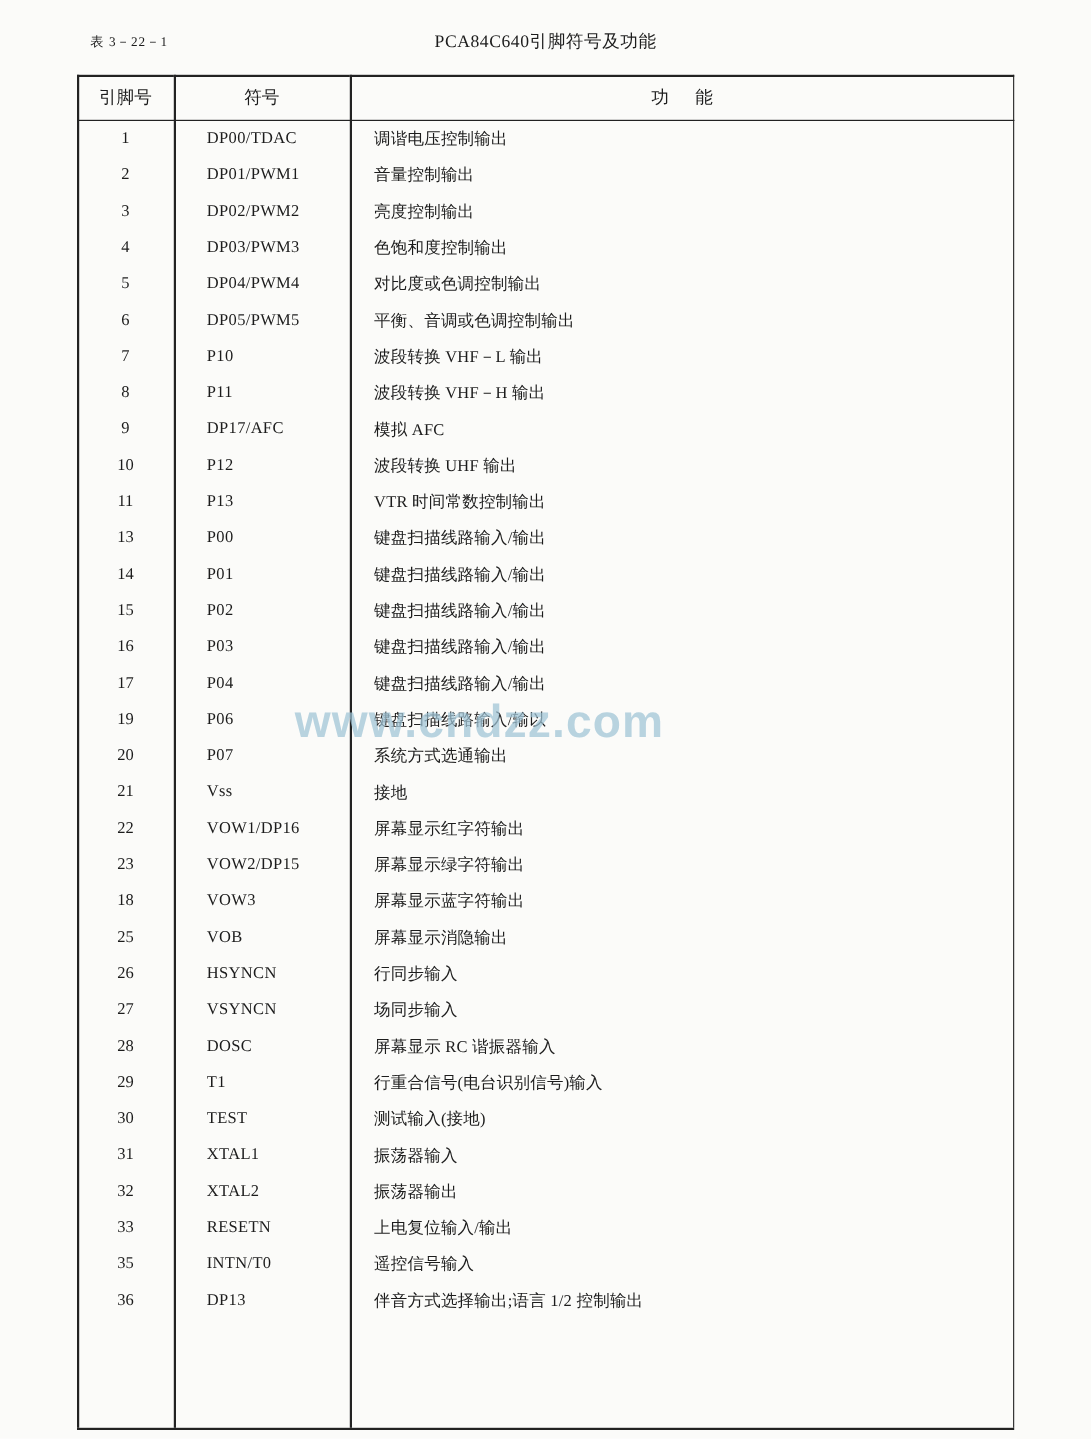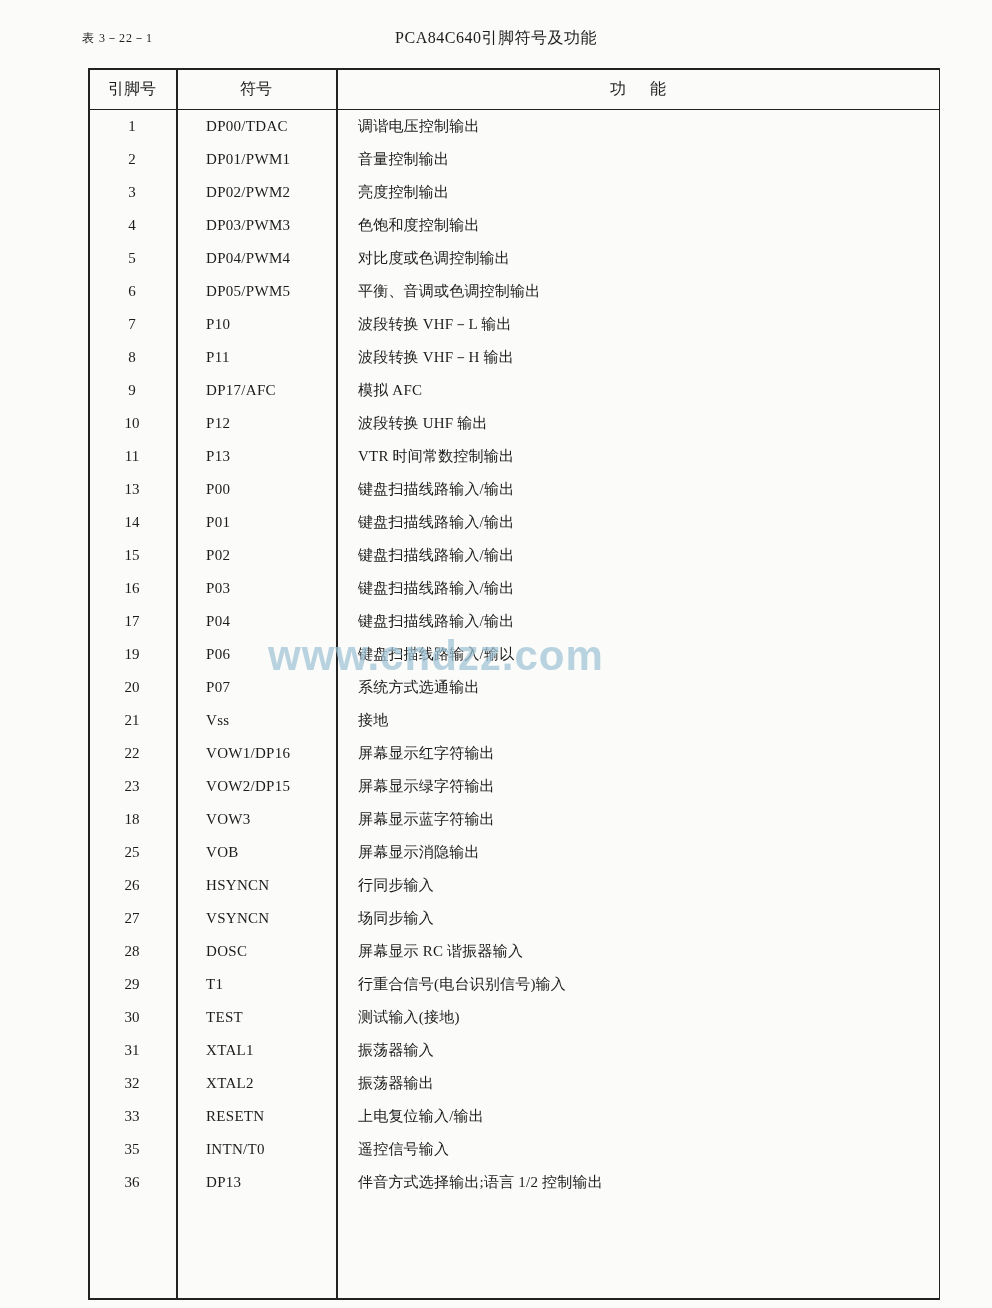--- a/index.html
+++ b/index.html
@@ -44,21 +44,21 @@
     top: 0;
     width: 852px;
     text-align: center;
     font-size: 16px;
     font-weight: normal;
     letter-spacing: 0.5px;
   }
   
   .tbl-wrap {
     position: absolute;
-    left: 88px;
+    left: 70px;
     top: 68px;
     width: 852px;
   }
   table.pintable {
     border-collapse: collapse;
     width: 852px;
     table-layout: fixed;
   }
   table.pintable col.c-pin { width: 88px; }
   table.pintable col.c-sym { width: 160px; }

